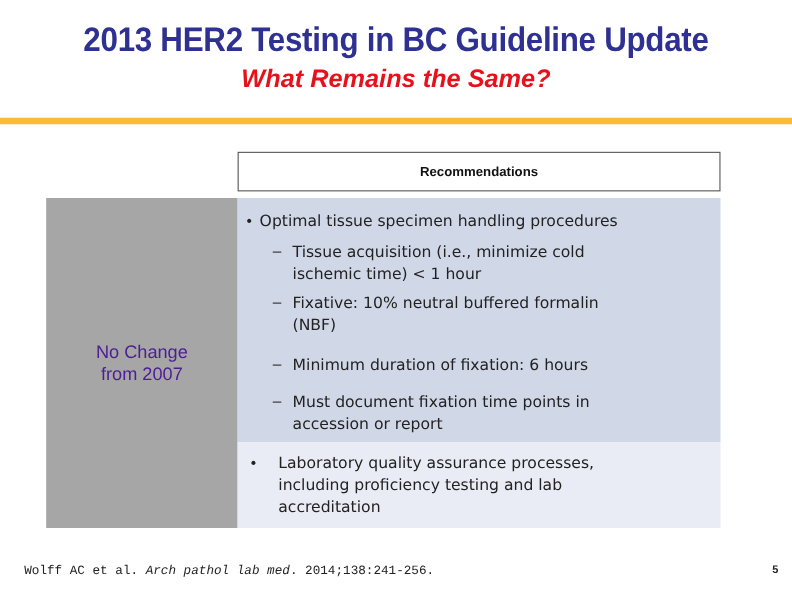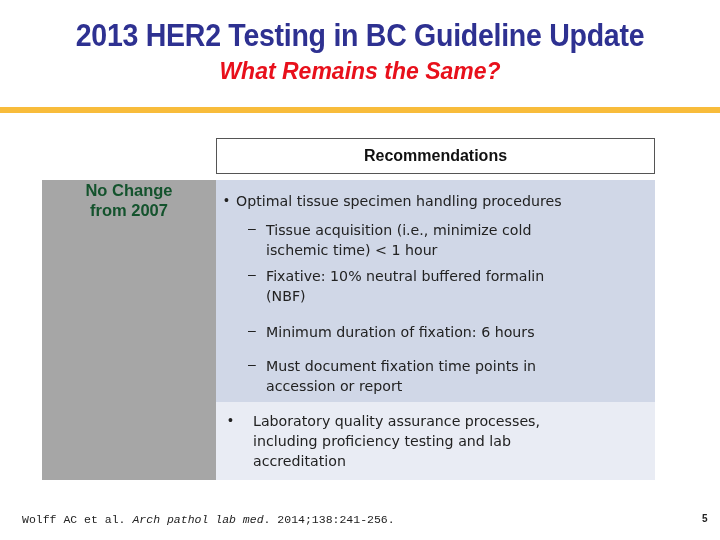--- a/index.html
+++ b/index.html
@@ -17,27 +17,27 @@
       font-size: 23px; color: #e8101b;
     }
     .rule {
       position: absolute; left: 0; top: 107px; width: 720px; height: 6px; background: #f8bc3b;
     }
 
     .rec-header {
       position: absolute; left: 216px; top: 138px; width: 439px; height: 36px;
       border: 1.5px solid #555; background: #fff;
       display: flex; align-items: center; justify-content: center;
-      font-weight: bold; font-size: 16px; color: #111;
+      font-weight: bold; font-size: 12px; color: #111;
     }
 
     .left-col {
       position: absolute; left: 42px; top: 180px; width: 174px; height: 300px;
-      background: #a6a6a6; display: flex; justify-content: center;
-      text-align: center; font-weight: bold; font-size: 16.5px; line-height: 20px; color: #14532d;
+      background: #a6a6a6; display: flex; align-items: center; justify-content: center;
+      text-align: center; font-weight: normal; font-size: 16.5px; line-height: 20px; color: #4c1d95;
     }
 
     .row1 {
       position: absolute; left: 216px; top: 180px; width: 439px; height: 222px;
       background: #d0d7e7;
     }
     .row2 {
       position: absolute; left: 216px; top: 402px; width: 439px; height: 78px;
       background: #e9ecf4;
     }

